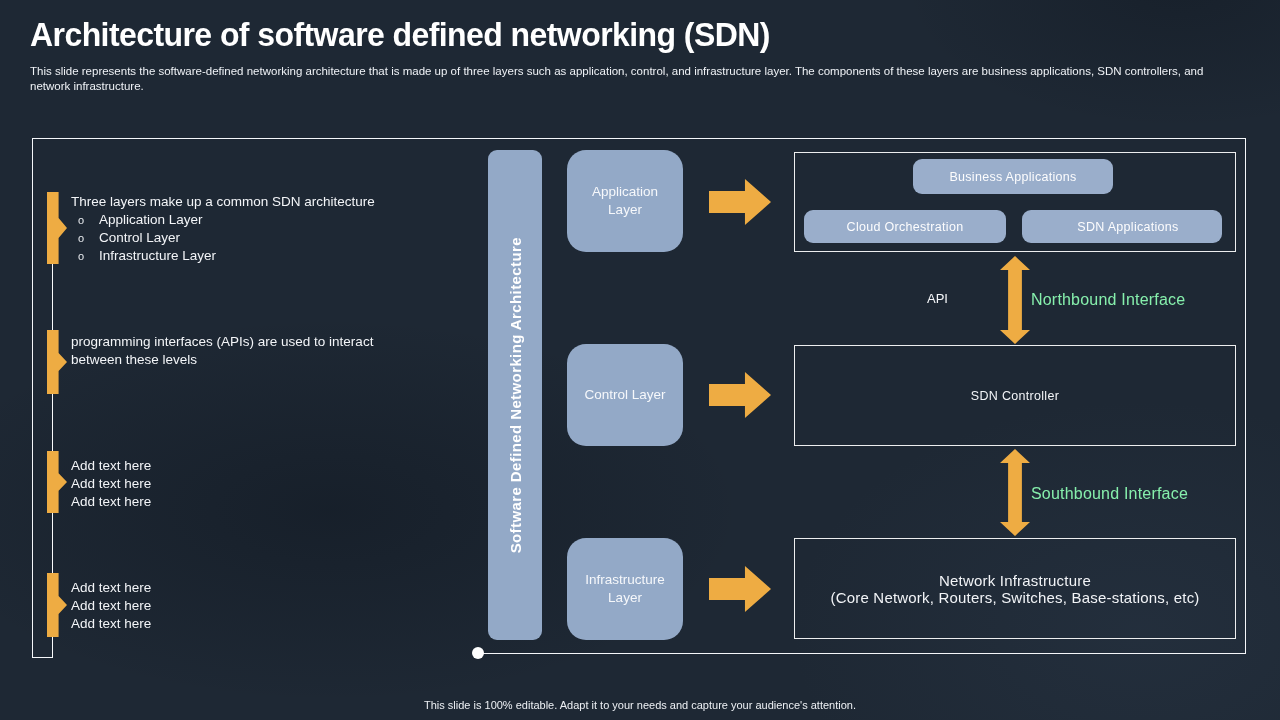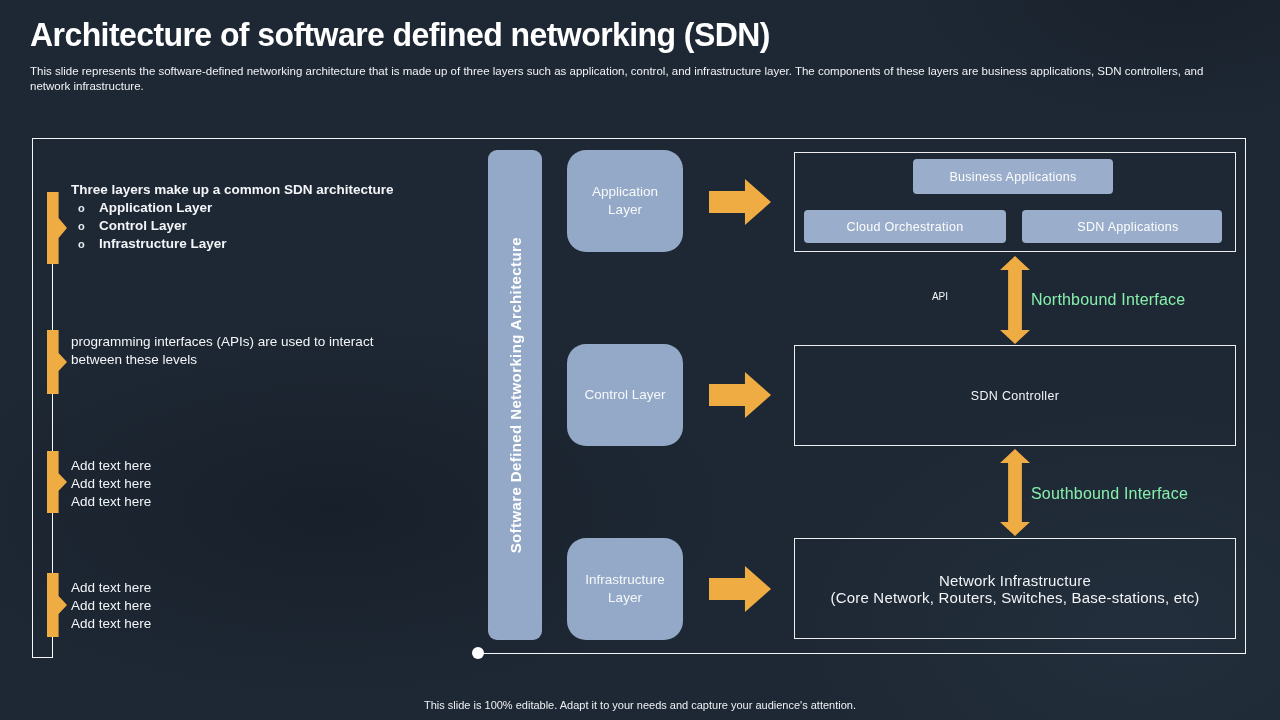--- a/index.html
+++ b/index.html
@@ -45,28 +45,28 @@
 
   .layer-box{left:567px;width:116px;height:102px;border-radius:19px;background:var(--box-blue);
              display:flex;align-items:center;justify-content:center;text-align:center;
              color:#F6F8FB;font-size:13.5px;line-height:18px;}
   .layer-box span{display:block;width:82px;}
 
   .h-arrow{left:709px;width:62px;height:46px;background:var(--accent-gold);
            clip-path:polygon(0 26%,58% 26%,58% 0,100% 50%,58% 100%,58% 74%,0 74%);}
 
   .group-box{left:794px;width:442px;border:1px solid rgba(255,255,255,0.92);}
-  .chip{background:var(--chip-blue);border-radius:4px;display:flex;align-items:center;justify-content:center;
+  .chip{background:var(--chip-blue);border-radius:9px;display:flex;align-items:center;justify-content:center;
         color:#FDFDFE;font-size:12.5px;letter-spacing:0.3px;}
 
   .v-arrow{left:1000px;width:30px;background:var(--accent-gold);
            clip-path:polygon(50% 0,100% 16%,73% 16%,73% 84%,100% 84%,50% 100%,0 84%,27% 84%,27% 16%,0 16%);}
 
   .iface-label{color:#86efac;font-size:16px;letter-spacing:0.2px;}
-  .api-label{left:898px;top:291px;width:50px;text-align:right;color:#F5F7FA;font-size:10px;}
+  .api-label{left:898px;top:291px;width:50px;text-align:right;color:#F5F7FA;font-size:13px;}
 
   .center-box{display:flex;flex-direction:column;align-items:center;justify-content:center;
               text-align:right;color:#F2F4F7;}
   .ctrl-text{font-size:12.5px;letter-spacing:0.3px;}
   .infra-line{font-size:15px;line-height:17px;letter-spacing:0.2px;}
 
   .footer{left:0;top:699px;width:1280px;text-align:center;font-size:11px;color:#EDF0F4;}
 </style>
 </head>
 <body>
@@ -86,21 +86,21 @@
   <div class="abs fline" style="left:478px;top:653px;width:768px;height:1px;"></div>
   <div class="abs fline" style="left:32px;top:657px;width:21px;height:1px;"></div>
   <div class="abs spine-line" style="left:52px;top:194px;width:1px;height:464px;"></div>
   <div class="abs dot"></div>
 
   <div class="abs marker" style="top:192px;height:72px;"></div>
   <div class="abs marker" style="top:330px;height:64px;"></div>
   <div class="abs marker" style="top:451px;height:62px;"></div>
   <div class="abs marker" style="top:573px;height:64px;"></div>
 
-  <div class="abs bullet" style="top:181px;width:370px;font-weight:bold;">
+  <div class="abs bullet" style="top:193px;width:370px;">
     <div>Three layers make up a common SDN architecture</div>
     <div class="sub-row">
       <span class="sub-marker">o</span>
       <span class="sub-label">Application Layer</span>
     </div>
     <div class="sub-row">
       <span class="sub-marker">o</span>
       <span class="sub-label">Control Layer</span>
     </div>
     <div class="sub-row">

